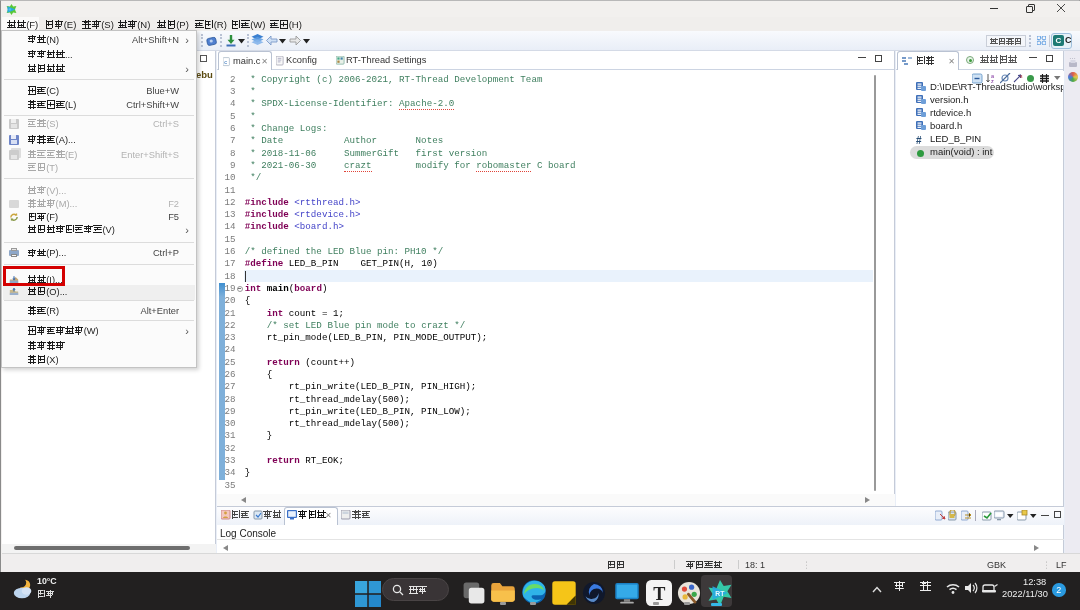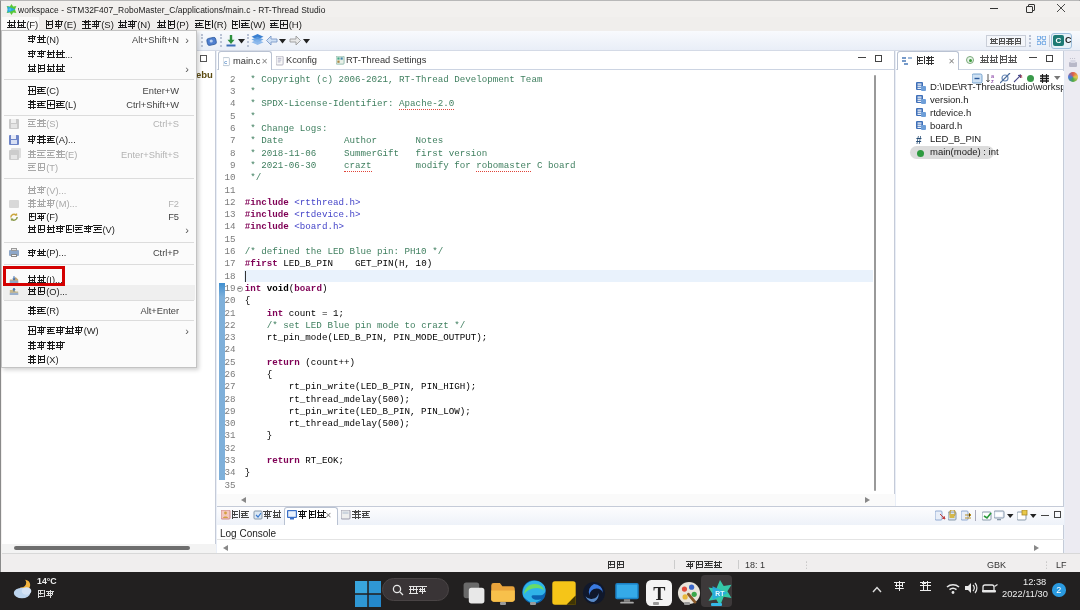--- a/index.html
+++ b/index.html
@@ -60,21 +60,20 @@
 .tl{position:absolute;border-radius:1px}
 </style></head>
 <body>
 <div id="win">
   <div id="titlebar">
     <svg style="position:absolute;left:4px;top:3px" width="11" height="11" viewBox="0 0 11 11">
         <path d="M5.5 0l1.6 2.6L10.4 2 8.9 5.5l1.5 3.5-3.3-.6L5.5 11 3.9 8.4.6 9l1.5-3.5L.6 2l3.3.6z" fill="#59c837"></path>
         <path d="M1.5 2.2L9.5 5.5 1.5 8.8z" fill="#28aae1"></path>
         <rect x="2.6" y="4.2" width="2.6" height="2.6" rx="1.3" fill="#4ec3ef"></rect>
       </svg>
-    <span class="t">workspace - STM32F407_RoboMaster_C/applications/main.c - RT-Thread Studio</span>
     <span style="position:absolute;right:82px;top:7px;width:8px;height:1px;background:#333"></span>
     <span style="position:absolute;right:45px;top:3px;width:7px;height:7px;border:1px solid #333;border-radius:1px;background:#f2f0ee"></span>
     <span style="position:absolute;right:47px;top:5px;width:7px;height:7px;border:1px solid #333;border-radius:1px;background:#f2f0ee"></span>
     <svg style="position:absolute;right:15px;top:3px" width="8" height="8" viewBox="0 0 9 9">
         <path d="M0 0L9 9M9 0L0 9" stroke="#333" stroke-width="1"></path>
       </svg>
   </div>
   <div id="menubar">
     <span style="position:absolute;left:0;top:0;width:37px;height:14px;background:#fbfaf9"></span>
       <span class="mb" style="left:5px"><i class="g gF"></i><i class="g gF"></i>(F)</span>
@@ -204,23 +203,23 @@
 <span class="cm"> * Date           Author       Notes</span>
 <span class="cm"> * 2018-11-06     SummerGift   first version</span>
 <span class="cm"> * 2021-06-30     <span class="sp">crazt</span>        modify for <span class="sp">robomaster</span> C board</span>
 <span class="cm"> */</span>
  
 <span class="kw">#include</span> <span class="inc">&lt;rtthread.h&gt;</span>
 <span class="kw">#include</span> <span class="inc">&lt;rtdevice.h&gt;</span>
 <span class="kw">#include</span> <span class="inc">&lt;board.h&gt;</span>
  
 <span class="cm">/* defined the LED Blue pin: PH10 */</span>
-<span class="kw">#first</span> LED_B_PIN    GET_PIN(H, 10)
+<span class="kw">#define</span> LED_B_PIN    GET_PIN(H, 10)
  
-<span class="kw">int</span> <b>void</b>(<span class="kw">board</span>)
+<span class="kw">int</span> <b>main</b>(<span class="kw">board</span>)
 {
     <span class="kw">int</span> count = 1;
     <span class="cm">/* set LED Blue pin mode to crazt */</span>
     rt_pin_mode(LED_B_PIN, PIN_MODE_OUTPUT);
  
     <span class="kw">return</span> (count++)
     {
         rt_pin_write(LED_B_PIN, PIN_HIGH);
         rt_thread_mdelay(500);
         rt_pin_write(LED_B_PIN, PIN_LOW);
@@ -306,21 +305,21 @@
               </svg></span><span class="otx">rtdevice.h</span></div>
 <div class="oti" style="top:39.0px"><span class="oic"><svg width="10" height="11" viewBox="0 0 10 11">
                 <rect x="0" y="1" width="7" height="8" rx="1" fill="#3e6fb8"></rect>
                 <rect x="1.5" y="2.5" width="4" height="1.2" fill="#fff"></rect>
                 <rect x="1.5" y="4.6" width="4" height="1.2" fill="#fff"></rect>
                 <rect x="1.5" y="6.7" width="4" height="1.2" fill="#fff"></rect>
                 <rect x="5" y="5" width="5" height="5" rx="1" fill="#6f9fd8"></rect>
               </svg></span><span class="otx">board.h</span></div>
 <div class="oti" style="top:52.0px"><span class="oic" style="color:#284d74;font-weight:bold;font-size:10px;line-height:10px">#</span><span class="otx">LED_B_PIN</span></div>
 <div style="position:absolute;left:14px;top:65.0px;width:84px;height:13px;background:#dcdcdc;border-radius:7px"></div>
-          <div class="oti" style="top:65.0px"><span class="oic"><span style="display:inline-block;width:7px;height:7px;border-radius:50%;background:#2e9b40;margin:2px 0 0 1px"></span></span><span class="otx">main(mode) : int</span></div>
+          <div class="oti" style="top:65.0px"><span class="oic"><span style="display:inline-block;width:7px;height:7px;border-radius:50%;background:#2e9b40;margin:2px 0 0 1px"></span></span><span class="otx">main(void) : int</span></div>
       </div>
     </div>
     <div id="rstrip">
       <span style="position:absolute;left:4px;top:2px;color:#99a;font-size:7px;letter-spacing:1px">…</span>
       <svg style="position:absolute;left:3px;top:8px" width="10" height="10" viewBox="0 0 10 10">
           <rect x="1" y="3" width="8" height="5" rx="1" fill="#b8b8c8"></rect>
           <rect x="2.5" y="1" width="5" height="3" fill="#d8d8e4"></rect>
         </svg>
       <span style="position:absolute;left:3px;top:21px;width:10px;height:10px;border-radius:50%;background:conic-gradient(#e05a4a,#e8c84a,#4aa84a,#4a7ae0,#e05a4a)"></span>
     </div>
@@ -417,21 +416,21 @@
 <div class="mi" style="top:16.5px;">
       <span class="ml"><i class="g gB"></i><i class="g gB"></i><i class="g gF"></i><i class="g gF"></i>...</span>
     </div>
 <div class="mi" style="top:31.0px;">
       <span class="ml"><i class="g gF"></i><i class="g gC"></i><i class="g gF"></i><i class="g gF"></i></span>
       <span class="ma">›</span>
     </div>
 <div class="msep" style="top:48.2px"></div>
 <div class="mi" style="top:53.0px;">
       <span class="ml"><i class="g gA"></i><i class="g gE"></i>(C)</span>
-      <span class="ms">Enter+W</span>
+      <span class="ms">Blue+W</span>
     </div>
 <div class="mi" style="top:67.0px;">
       <span class="ml"><i class="g gD"></i><i class="g gE"></i><i class="g gA"></i><i class="g gE"></i>(L)</span>
       <span class="ms">Ctrl+Shift+W</span>
     </div>
 <div class="msep" style="top:83.6px"></div>
 <div class="mi dis" style="top:85.8px;">
       <span class="mic" style="background:#c9c9c9">
         <span style="position:absolute;left:2px;top:0;width:5px;height:4px;background:#efefef"></span>
         <span style="position:absolute;left:2px;bottom:1px;width:6px;height:4px;background:#e4e4e4"></span>
@@ -526,21 +525,21 @@
 </div>
 <div id="redbox"></div>
 <div id="taskbar">
   <svg style="position:absolute;left:13px;top:6px" width="20" height="22" viewBox="0 0 20 22">
       <circle cx="12" cy="7" r="5.2" fill="#f2b33c"></circle>
       <circle cx="8.6" cy="4.8" r="4.6" fill="#222020"></circle>
       <ellipse cx="9" cy="15" rx="8.2" ry="5.2" fill="#bdd5ee"></ellipse>
       <ellipse cx="13.5" cy="13" rx="4.8" ry="3.8" fill="#d4e2f4"></ellipse>
     </svg>
 
-  <span style="position:absolute;left:37px;top:4px;color:#eee;font-size:8.8px;font-weight:bold">14°C</span>
+  <span style="position:absolute;left:37px;top:4px;color:#eee;font-size:8.8px;font-weight:bold">10°C</span>
   <span style="position:absolute;left:37px;top:17px;color:#ddd;font-size:8.8px"><i class="g gC"></i><i class="g gB"></i></span>
   <svg class="ic" style="left:355px;top:9px" width="17" height="17" viewBox="0 0 17 17">
       <rect x="0" y="0" width="8" height="8" fill="#38a5dd"></rect>
       <rect x="9" y="0" width="8" height="8" fill="#2f97d4"></rect>
       <rect x="0" y="9" width="8" height="8" fill="#2f97d4"></rect>
       <rect x="9" y="9" width="8" height="8" fill="#2488cb"></rect>
     </svg>
   <div style="position:absolute;left:382px;top:6px;width:67px;height:23px;background:#393436;border:1px solid #494445;border-radius:12px">
     <svg style="position:absolute;left:9px;top:5px" width="12" height="12" viewBox="0 0 12 12">
         <circle cx="5" cy="5" r="3.6" fill="none" stroke="#e8e8e8" stroke-width="1.3"></circle>

